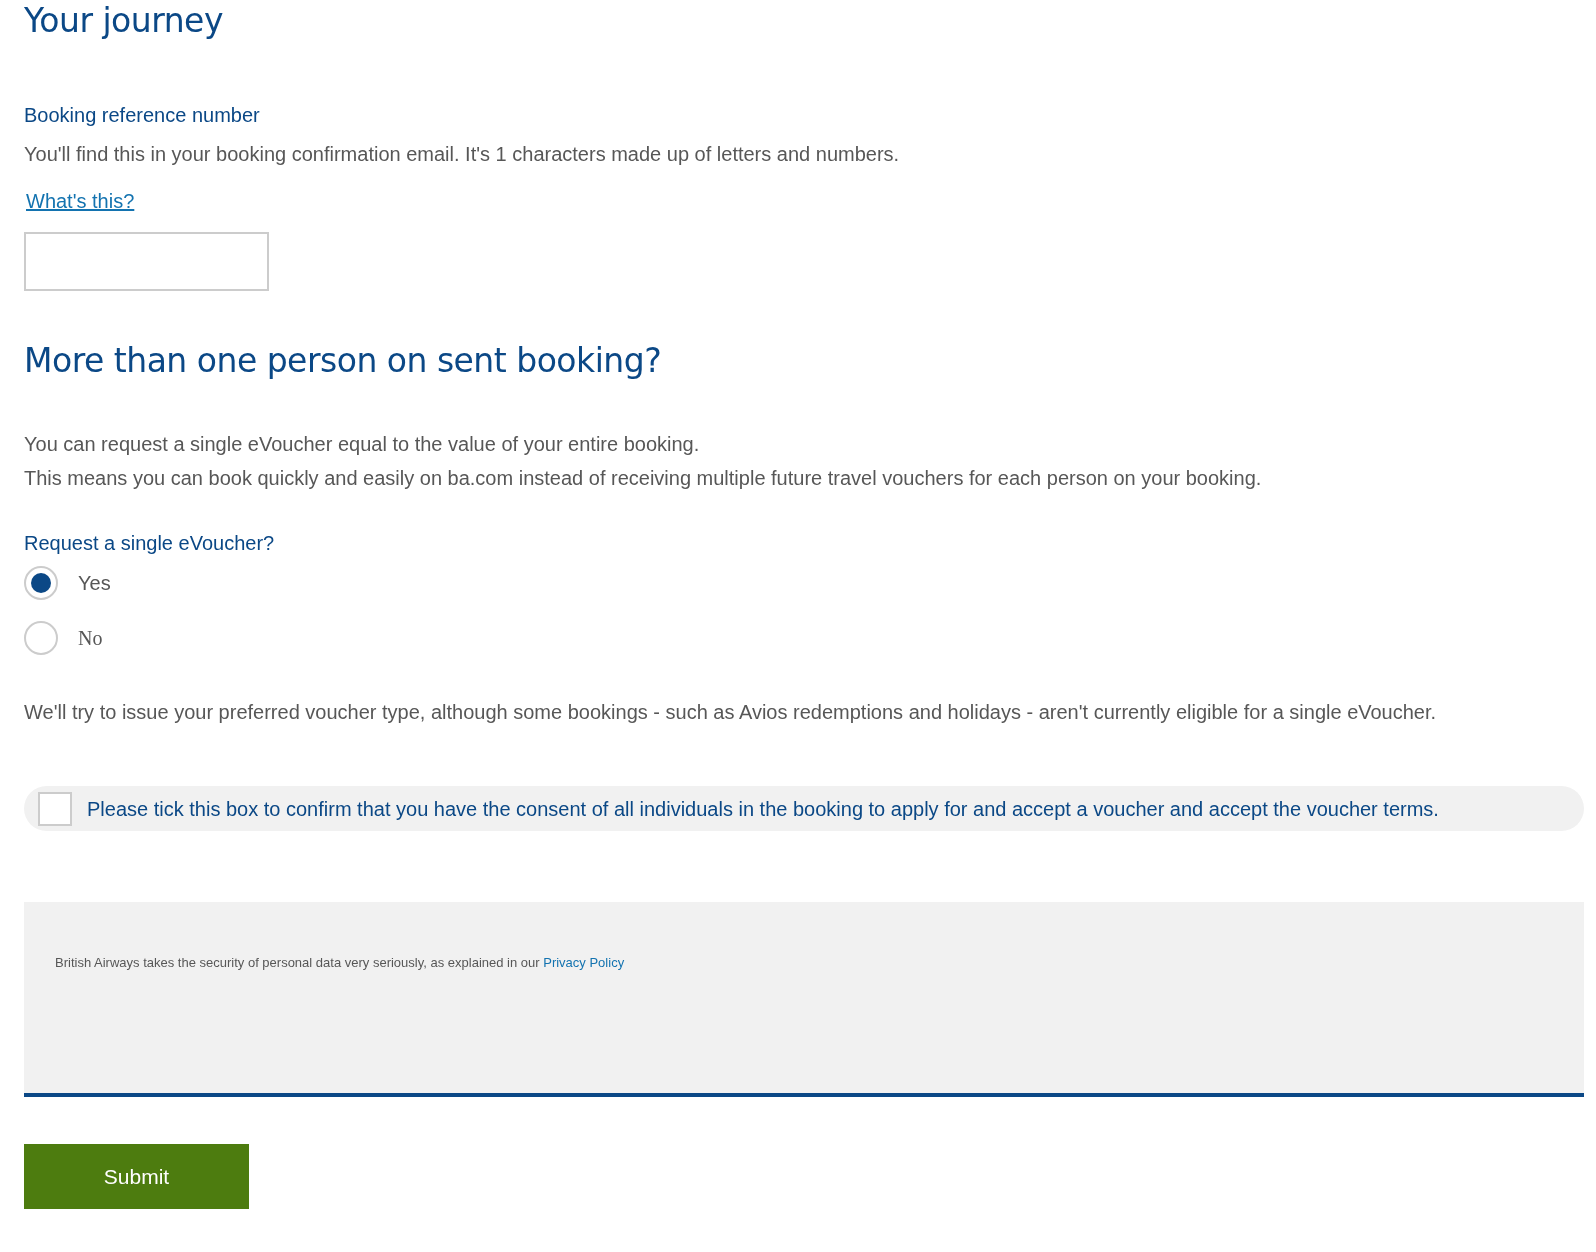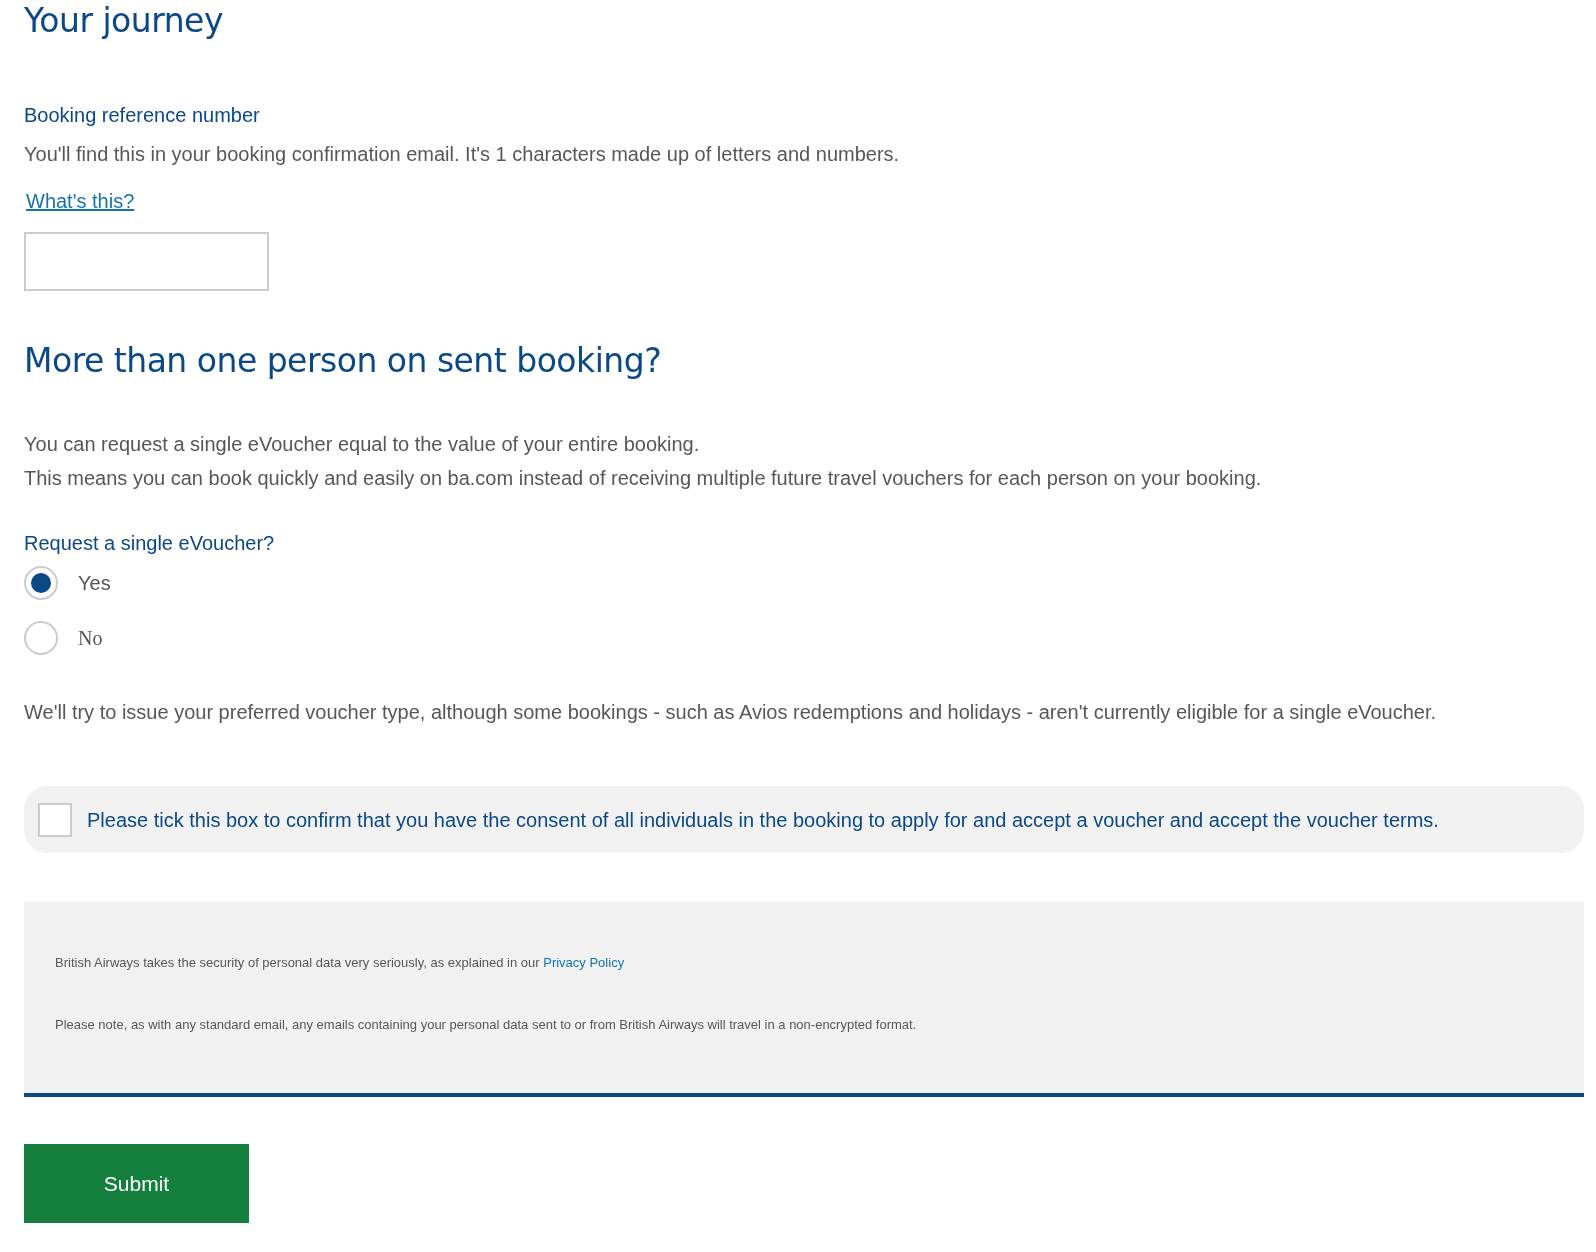--- a/index.html
+++ b/index.html
@@ -103,21 +103,21 @@
       margin-left: 20px;
       font-size: 20px;
       color: #575757;
       line-height: 1;
     }
     .consent-box {
       position: absolute;
       left: 0;
       top: 786px;
       width: 1560px;
-      height: 67px;
+      height: 45px;
       background: #f1f1f1;
       display: flex;
       align-items: center;
       border-radius: 23px;
     }
     .checkbox {
       margin-left: 14px;
       width: 34px;
       height: 34px;
       border: 2px solid #cccccc;
@@ -153,22 +153,22 @@
     .privacy-link {
       color: #1373b0;
       text-decoration: none;
       cursor: pointer;
     }
     .submit-btn {
       position: absolute;
       left: 0;
       top: 1144px;
       width: 225px;
-      height: 79px;
-      background: #15803d;
+      height: 65px;
+      background: #4d7c0f;
       color: #ffffff;
       font-family: "Liberation Sans", sans-serif;
       font-size: 21px;
       border: none;
       cursor: pointer;
       padding: 0;
       margin: 0;
     }
   </style>
 </head>
@@ -207,18 +207,17 @@
 
   <div class="consent-box">
     <span class="checkbox"></span>
     <span class="consent-text">Please tick this box to confirm that you have the consent of all individuals in the booking to apply for and accept a voucher and accept the voucher terms.</span>
   </div>
 
   <div class="privacy-panel">
     <div class="privacy-line" style="top:54px;">
       <span>British Airways takes the security of personal data very seriously, as explained in our </span><a class="privacy-link">Privacy Policy</a>
     </div>
-    <div class="privacy-line" style="top:116px;">Please note, as with any standard email, any emails containing your personal data sent to or from British Airways will travel in a non-encrypted format.</div>
   </div>
 
   <button class="submit-btn">Submit</button>
 
 </div>
 
 </body></html>

